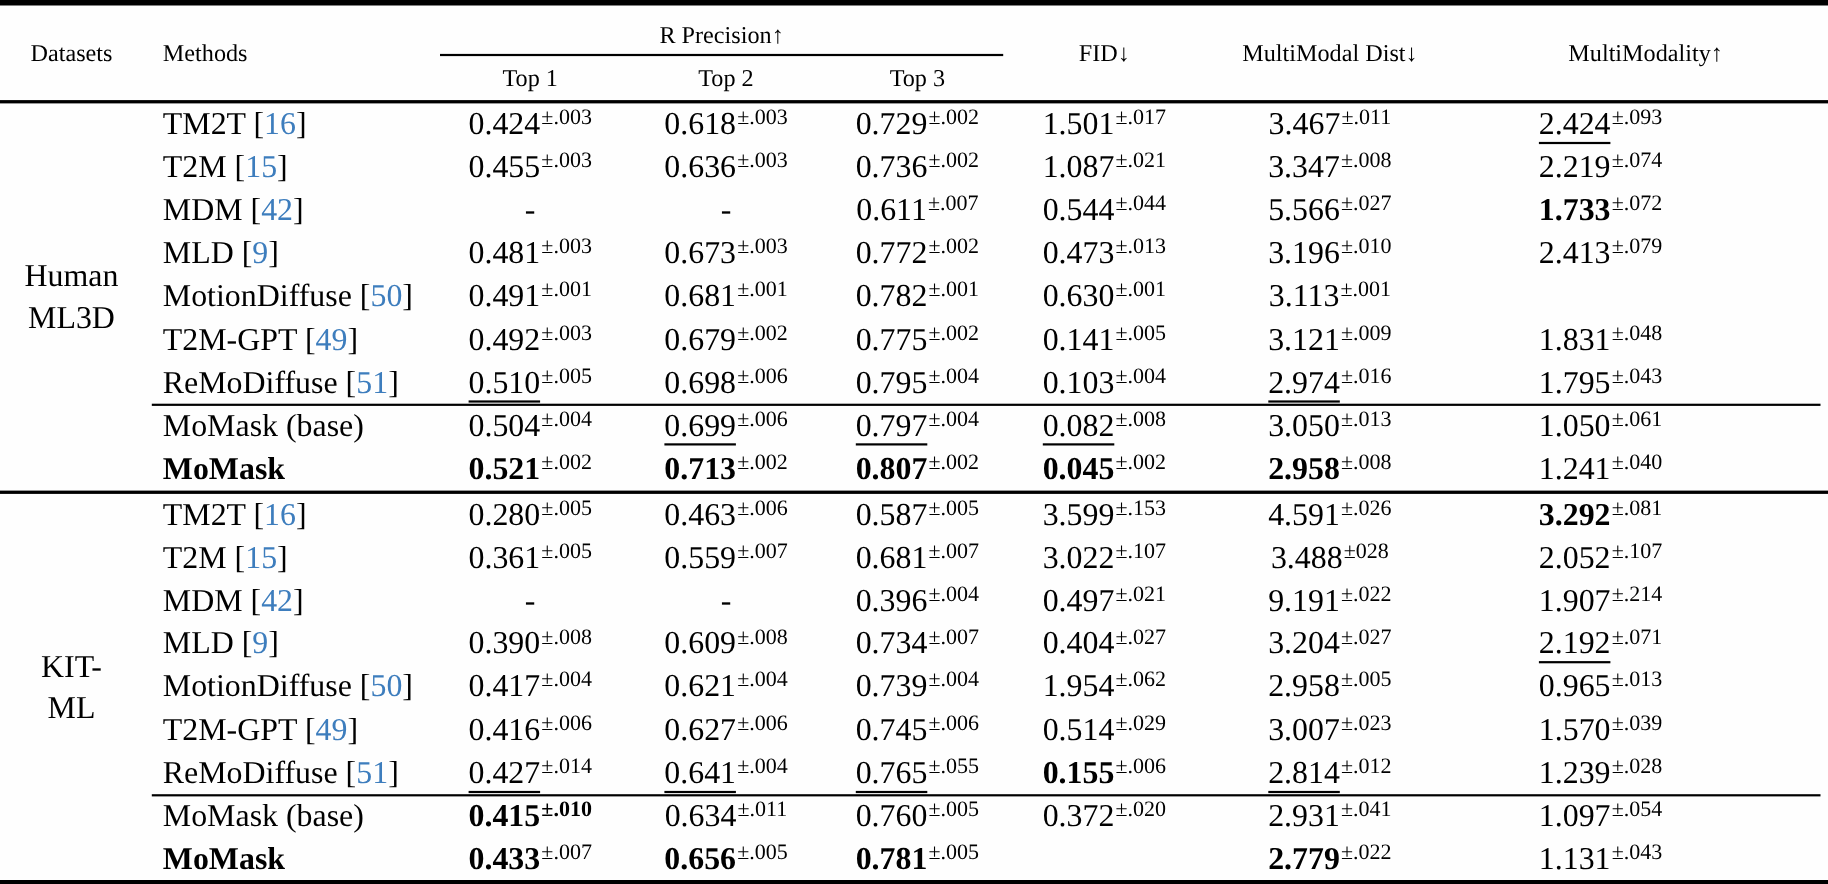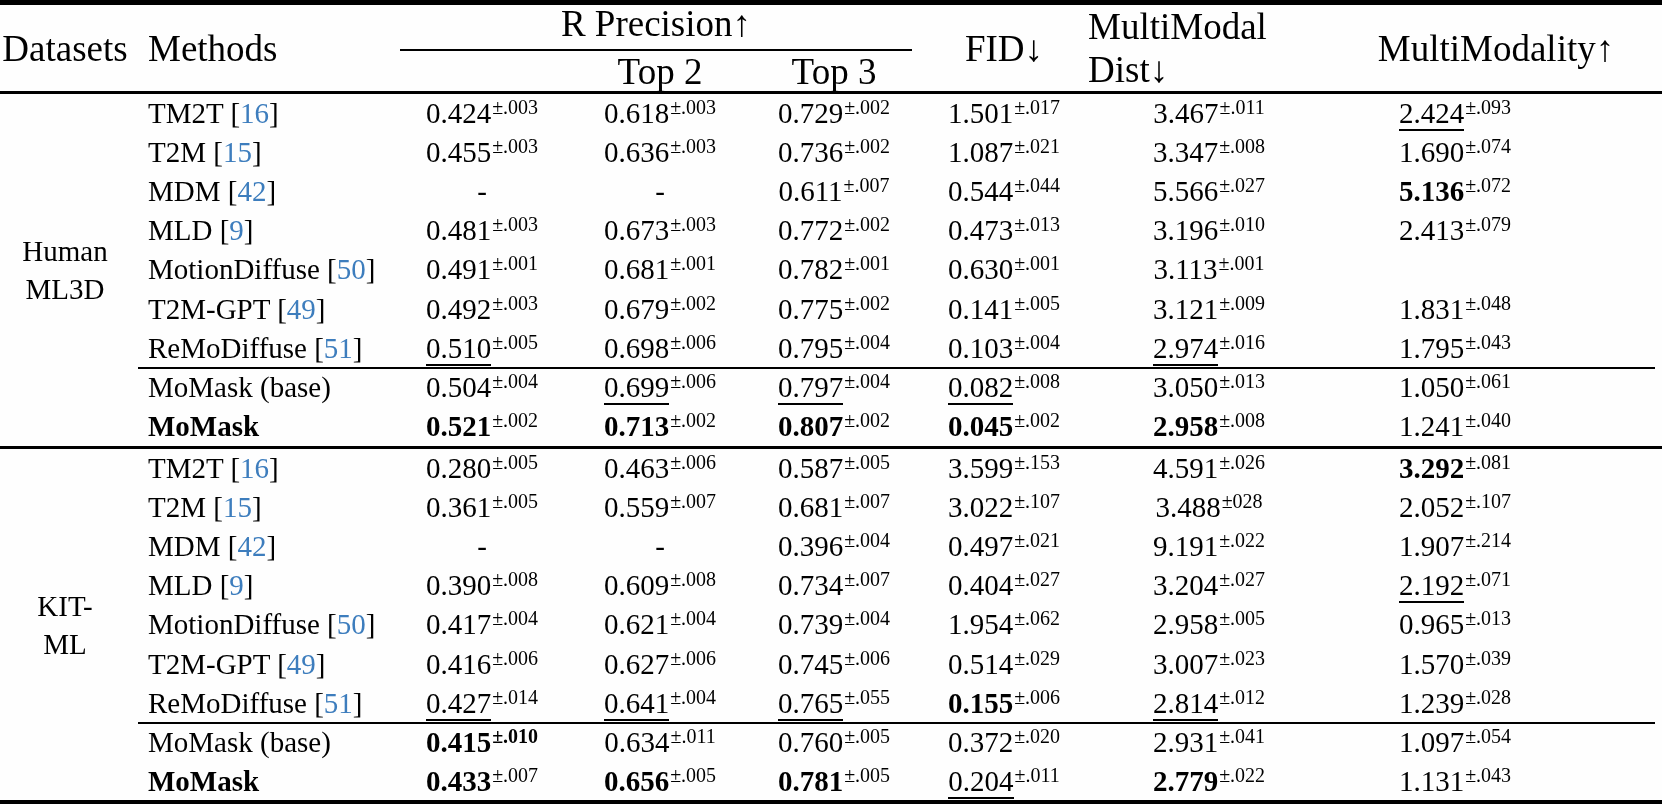--- a/index.html
+++ b/index.html
@@ -14,21 +14,21 @@
     border-bottom:4px solid #000;
     overflow:hidden;
   }
   
   #thead{
     display:grid;
     grid-template-columns:130px 262px 180px 176px 172px 168px 242px 1fr;
     grid-template-rows:46px 40px;
     height:86px;
     border-bottom:3px solid #000;
-    font-size:37px;
+    font-size:22px;
   }
   .h-span2{grid-row:1 / 3;display:flex;align-items:center;justify-content:center;}
   #h-datasets{grid-column:1;}
   #h-methods{grid-column:2;justify-content:flex-start;padding-left:18px;}
   #h-fid{grid-column:6;}
   #h-mmdist{grid-column:7;}
   #h-mmod{grid-column:8;}
   #rp-wrap{
     grid-column:3 / 6;grid-row:1;
     display:flex;flex-direction:column;justify-content:flex-end;
@@ -74,20 +74,21 @@
 
 <div id="page">
 
   <div id="thead">
     <div id="h-datasets" class="h-span2">Datasets</div>
     <div id="h-methods" class="h-span2">Methods</div>
     <div id="rp-wrap">
       <div id="rp-label">R Precision↑</div>
       <div id="rp-rule"></div>
     </div>
+    <div id="h-top1" class="h-top">Top 1</div>
     <div id="h-top2" class="h-top">Top 2</div>
     <div id="h-top3" class="h-top">Top 3</div>
     <div id="h-fid" class="h-span2">FID↓</div>
     <div id="h-mmdist" class="h-span2">MultiModal Dist↓</div>
     <div id="h-mmod" class="h-span2">MultiModality↑</div>
   </div>
 
   <div class="section first">
     <div class="dataset-label">
         <div>Human</div>
@@ -102,30 +103,30 @@
         <div class="cell num c4" style="grid-column: 7;"><span class="v n">3.467</span><sup class="e">±.011</sup></div>
         <div class="cell num c5" style="grid-column: 8;"><span class="v u">2.424</span><sup class="e">±.093</sup></div>
       </div>
       <div class="row">
         <div class="cell method">T2M [<span class="cite" style="color: rgb(61, 125, 189);">15</span>]</div>
         <div class="cell num c0" style="grid-column: 3;"><span class="v n">0.455</span><sup class="e">±.003</sup></div>
         <div class="cell num c1" style="grid-column: 4;"><span class="v n">0.636</span><sup class="e">±.003</sup></div>
         <div class="cell num c2" style="grid-column: 5;"><span class="v n">0.736</span><sup class="e">±.002</sup></div>
         <div class="cell num c3" style="grid-column: 6;"><span class="v n">1.087</span><sup class="e">±.021</sup></div>
         <div class="cell num c4" style="grid-column: 7;"><span class="v n">3.347</span><sup class="e">±.008</sup></div>
-        <div class="cell num c5" style="grid-column: 8;"><span class="v n">1.690</span><sup class="e">±.074</sup></div>
+        <div class="cell num c5" style="grid-column: 8;"><span class="v n">2.219</span><sup class="e">±.074</sup></div>
       </div>
       <div class="row">
         <div class="cell method">MDM [<span class="cite" style="color: rgb(61, 125, 189);">42</span>]</div>
         <div class="cell num c0" style="grid-column: 3;"><span class="v n">-</span></div>
         <div class="cell num c1" style="grid-column: 4;"><span class="v n">-</span></div>
         <div class="cell num c2" style="grid-column: 5;"><span class="v n">0.611</span><sup class="e">±.007</sup></div>
         <div class="cell num c3" style="grid-column: 6;"><span class="v n">0.544</span><sup class="e">±.044</sup></div>
         <div class="cell num c4" style="grid-column: 7;"><span class="v n">5.566</span><sup class="e">±.027</sup></div>
-        <div class="cell num c5" style="grid-column: 8;"><span class="v b">5.136</span><sup class="e">±.072</sup></div>
+        <div class="cell num c5" style="grid-column: 8;"><span class="v b">1.733</span><sup class="e">±.072</sup></div>
       </div>
       <div class="row">
         <div class="cell method">MLD [<span class="cite" style="color: rgb(61, 125, 189);">9</span>]</div>
         <div class="cell num c0" style="grid-column: 3;"><span class="v n">0.481</span><sup class="e">±.003</sup></div>
         <div class="cell num c1" style="grid-column: 4;"><span class="v n">0.673</span><sup class="e">±.003</sup></div>
         <div class="cell num c2" style="grid-column: 5;"><span class="v n">0.772</span><sup class="e">±.002</sup></div>
         <div class="cell num c3" style="grid-column: 6;"><span class="v n">0.473</span><sup class="e">±.013</sup></div>
         <div class="cell num c4" style="grid-column: 7;"><span class="v n">3.196</span><sup class="e">±.010</sup></div>
         <div class="cell num c5" style="grid-column: 8;"><span class="v n">2.413</span><sup class="e">±.079</sup></div>
       </div>
@@ -250,19 +251,18 @@
         <div class="cell num c2" style="grid-column: 5;"><span class="v n">0.760</span><sup class="e">±.005</sup></div>
         <div class="cell num c3" style="grid-column: 6;"><span class="v n">0.372</span><sup class="e">±.020</sup></div>
         <div class="cell num c4" style="grid-column: 7;"><span class="v n">2.931</span><sup class="e">±.041</sup></div>
         <div class="cell num c5" style="grid-column: 8;"><span class="v n">1.097</span><sup class="e">±.054</sup></div>
       </div>
       <div class="row">
         <div class="cell method bold">MoMask</div>
         <div class="cell num c0" style="grid-column: 3;"><span class="v b">0.433</span><sup class="e">±.007</sup></div>
         <div class="cell num c1" style="grid-column: 4;"><span class="v b">0.656</span><sup class="e">±.005</sup></div>
         <div class="cell num c2" style="grid-column: 5;"><span class="v b">0.781</span><sup class="e">±.005</sup></div>
-        <div class="cell num c3" style="grid-column: 6;"><span class="v u">0.204</span><sup class="e">±.011</sup></div>
         <div class="cell num c4" style="grid-column: 7;"><span class="v b">2.779</span><sup class="e">±.022</sup></div>
         <div class="cell num c5" style="grid-column: 8;"><span class="v n">1.131</span><sup class="e">±.043</sup></div>
       </div>
     </div>
 
 </div>
 
 </body></html>

